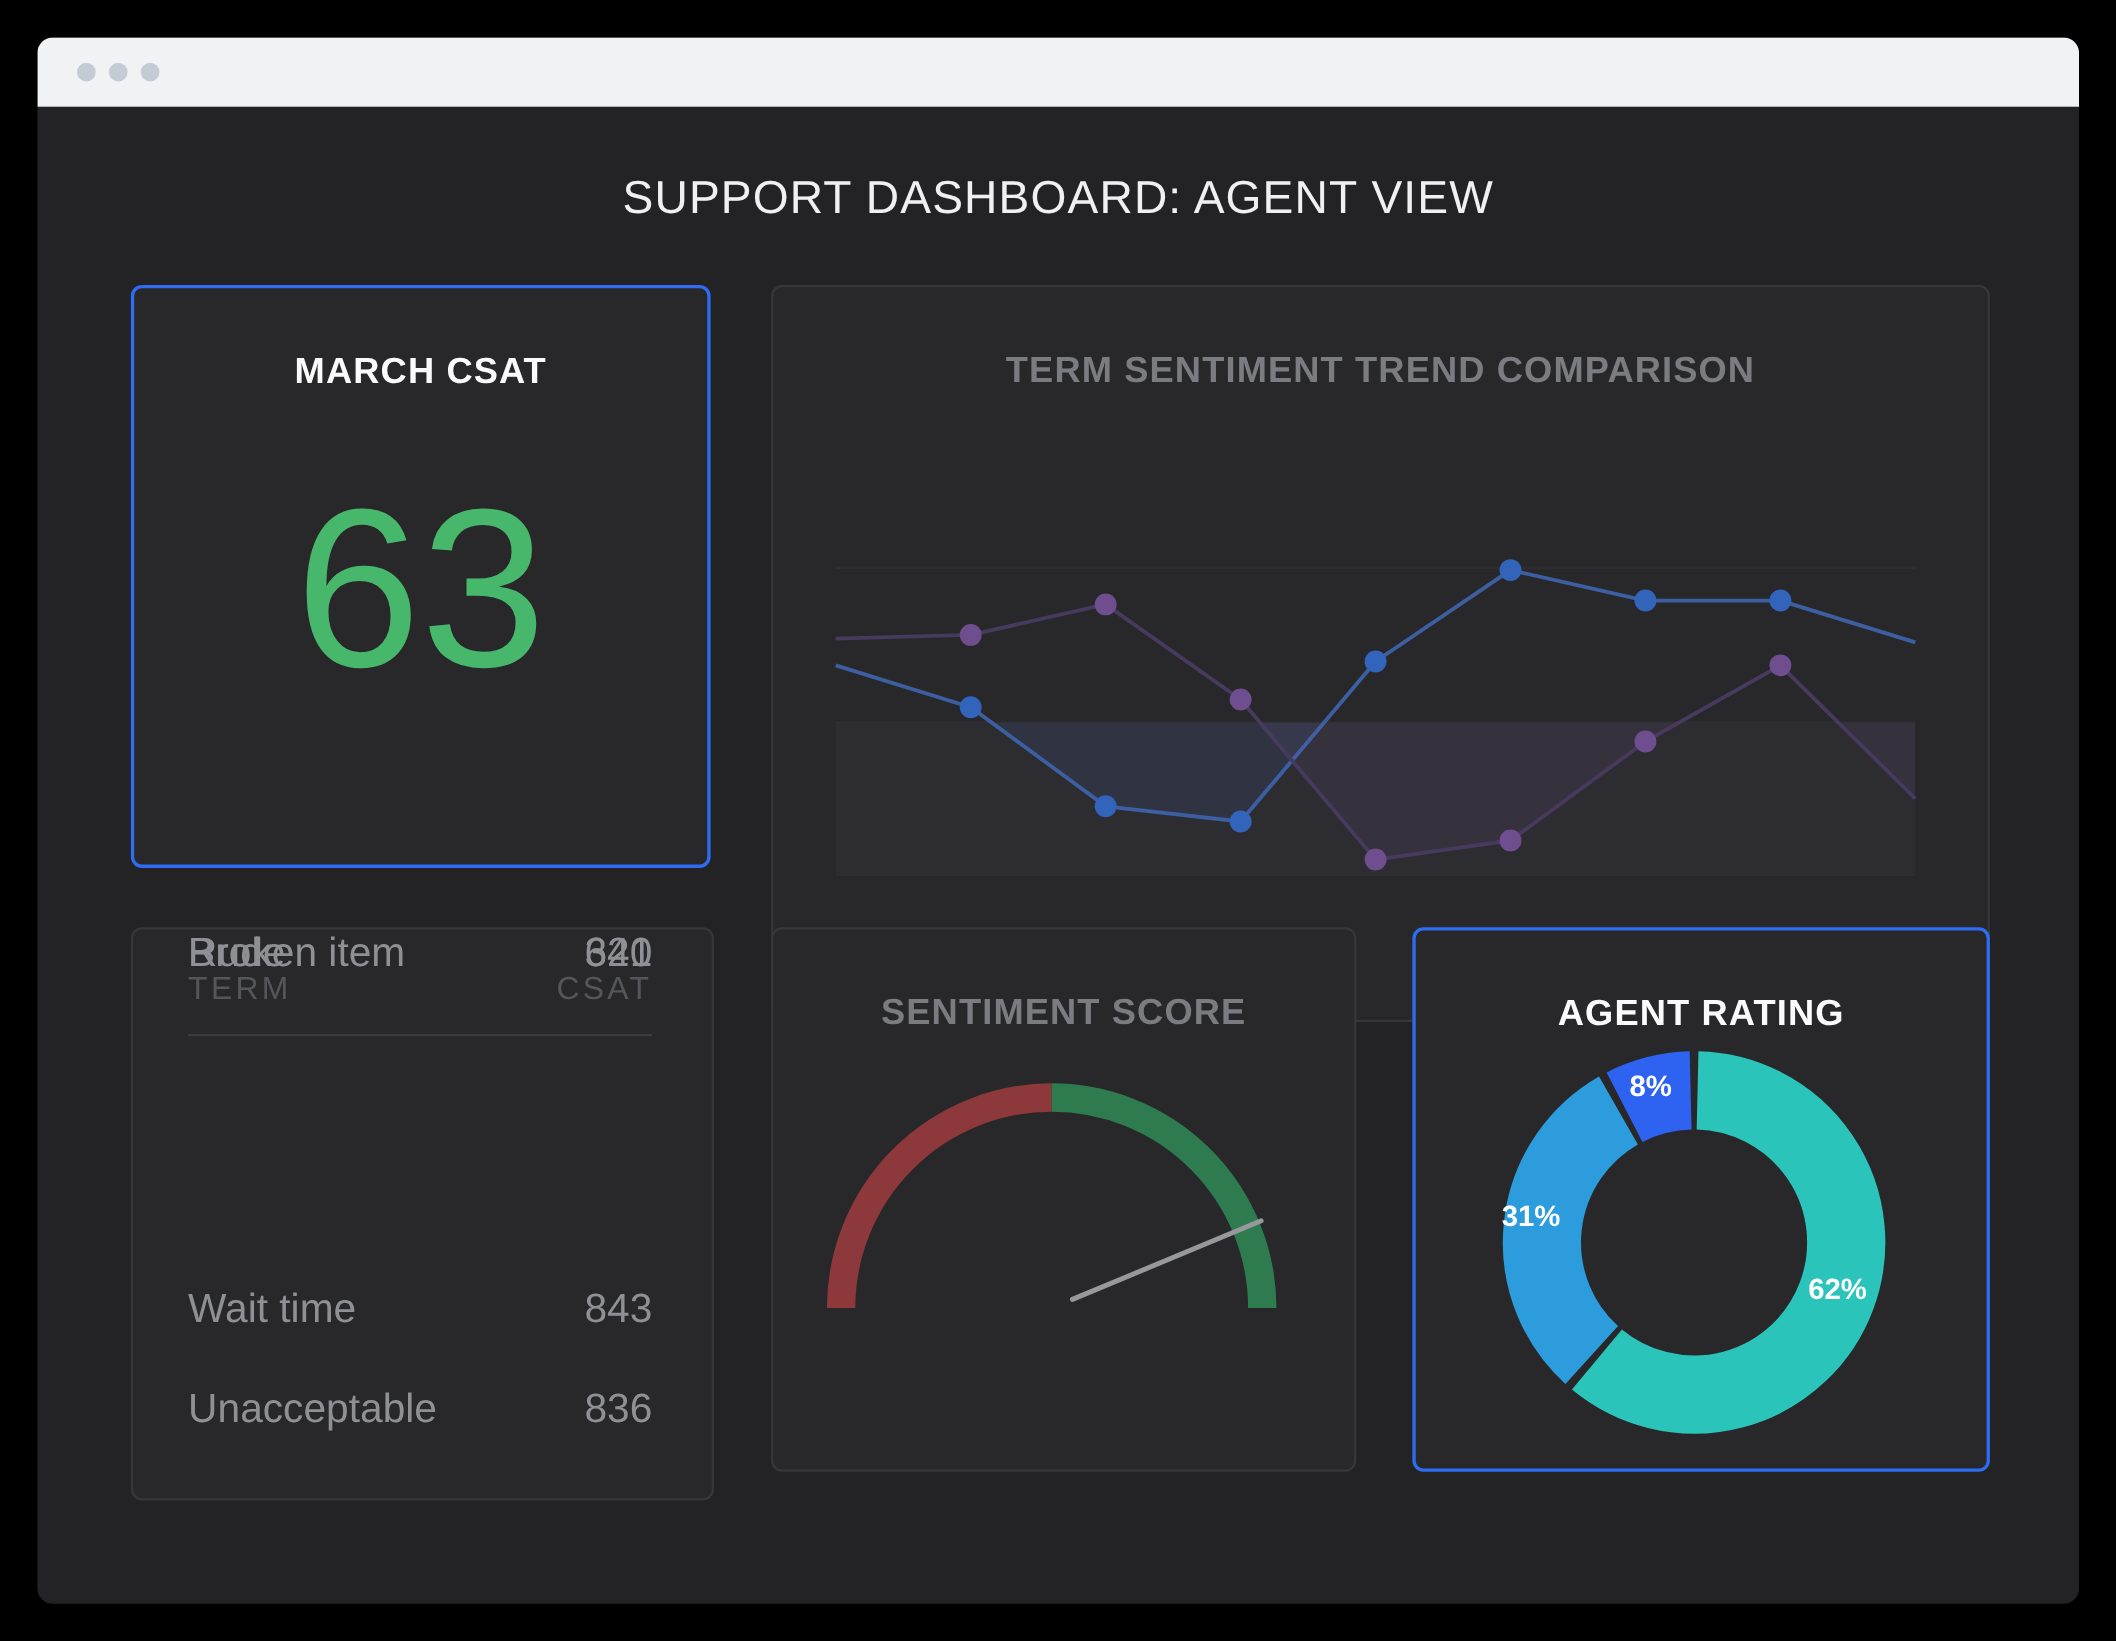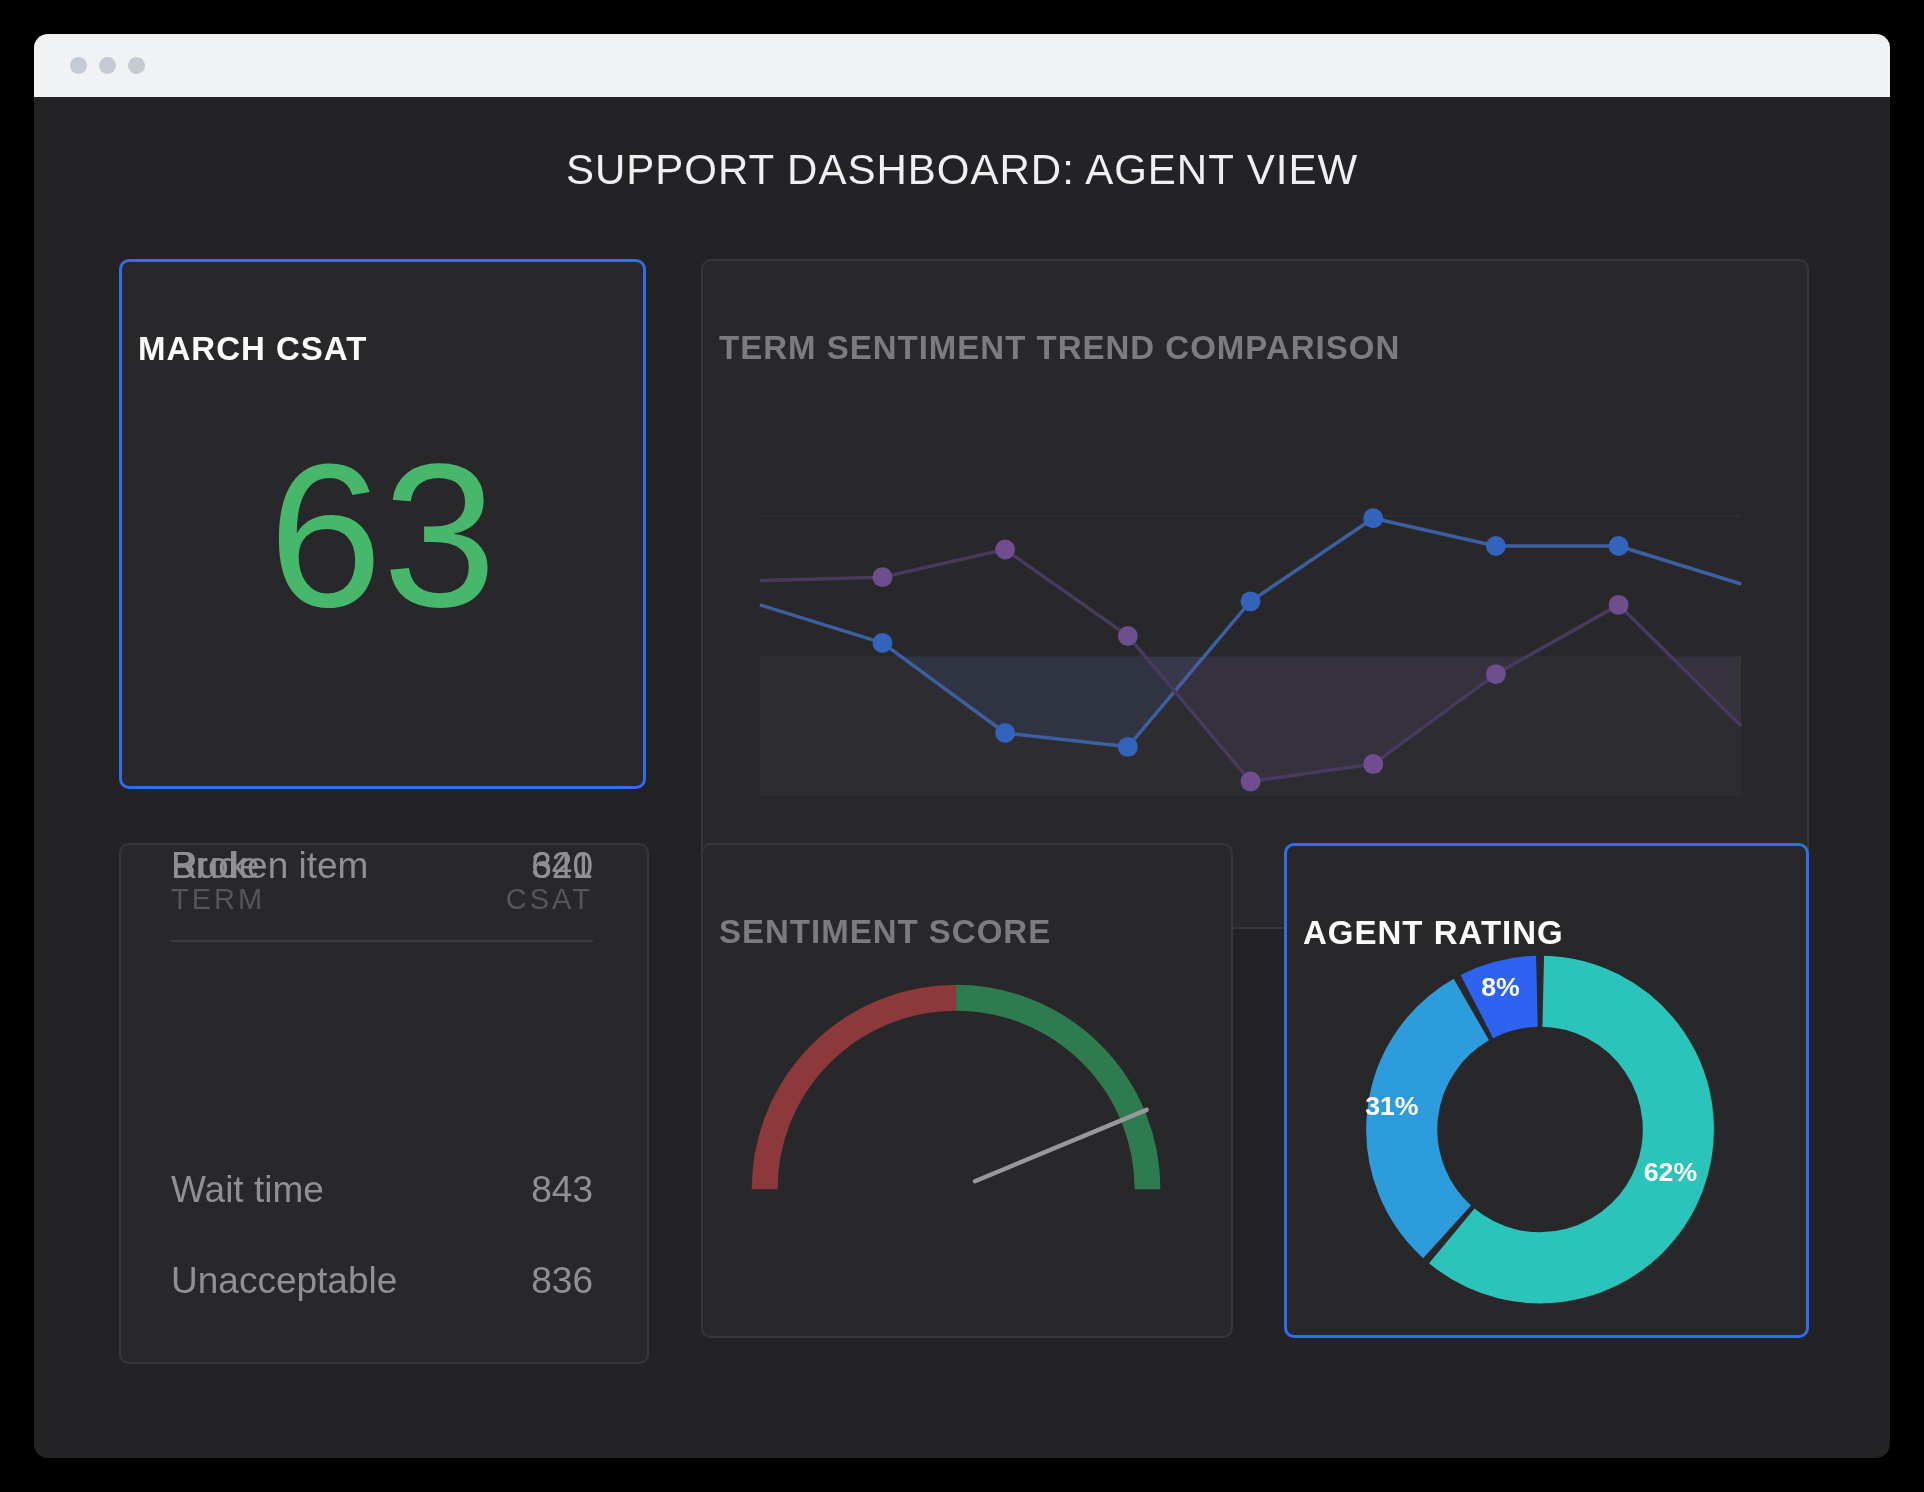--- a/index.html
+++ b/index.html
@@ -11,29 +11,29 @@
     position:absolute;left:34px;top:34px;width:1856px;height:1424px;
     background:#232325;border-radius:14px;overflow:hidden;
   }
   .titlebar{
     height:63px;background:#f1f2f4;display:flex;align-items:center;
     padding-left:36px;gap:12px;
   }
   .dot{width:17px;height:17px;border-radius:50%;background:#c4cbd5;}
   .page-title{
     position:absolute;top:112px;left:0;right:0;text-align:center;
-    font-size:42px;font-weight:400;letter-spacing:1px;color:#f0f0f2;margin:0;
+    font-size:42px;font-weight:400;letter-spacing:1px;color:#f0f0f2;margin:10px;
   }
   .panel{
     position:absolute;background:#28282a;border:2px solid #37373b;
     border-radius:10px;box-sizing:border-box;
   }
   .panel.hl{border:3px solid #2e6cf2;}
   .panel h2{
-    position:absolute;top:52px;left:0;right:0;margin:16px;text-align:left;
+    position:absolute;top:52px;left:0;right:0;margin:4px;text-align:center;
     font-size:33px;font-weight:bold;letter-spacing:1px;color:#fafafa;
   }
   .panel h2.gray{color:#7b7c81;}
   
   #panel-csat  {left:85px; top:225px; width:527px; height:530px;}
   #panel-trend {left:667px;top:225px; width:1108px;height:670px;}
   #panel-table {left:85px; top:809px; width:530px; height:521px;}
   #panel-gauge {left:667px;top:809px; width:532px; height:495px;}
   #panel-rating{left:1250px;top:809px;width:525px; height:495px;}
 

